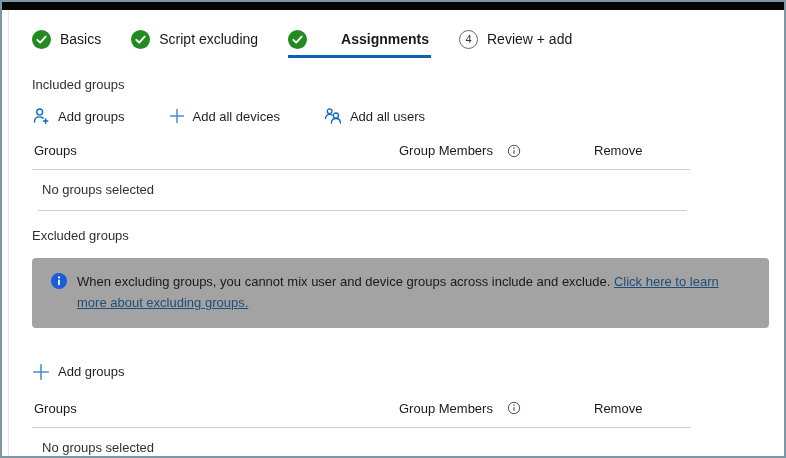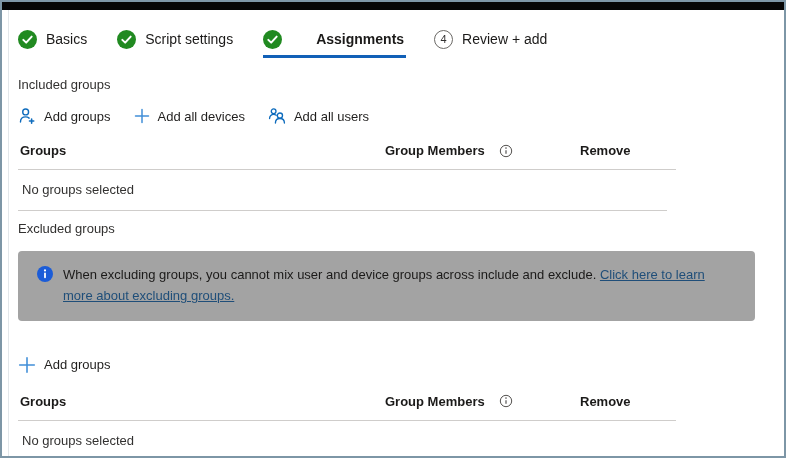--- a/index.html
+++ b/index.html
@@ -8,59 +8,59 @@
     box-sizing:border-box;
     background:#ffffff;
     border:2px solid #7d96a6;
     position:relative;
     font-family:"Liberation Sans", sans-serif;
     color:#201f1e;
     overflow:hidden;
   }
   .top-black-bar{position:absolute;top:0;left:0;right:0;height:8px;background:#050505;}
   .left-divider{position:absolute;top:8px;bottom:0;left:6px;width:1px;background:#e3e7ea;}
-  .content{position:absolute;top:8px;left:0;right:0;bottom:0;padding:0 20px 0 16px;}
+  .content{position:absolute;top:8px;left:0;right:0;bottom:0;padding:0 20px 0 30px;}
 
   
   .tabs-row{display:flex;align-items:center;gap:30px;margin-top:17px;height:24px;}
   .tab{display:flex;align-items:center;gap:9px;position:relative;cursor:pointer;}
   .tab-label{font-size:14px;color:#1b1a19;}
   .tab.selected .tab-label{font-weight:700;margin-left:25px;}
   .tab.selected::after{
     content:"";position:absolute;left:0;right:-2px;bottom:-9px;height:3px;background:#1160b7;
   }
   .check-badge{width:19px;height:19px;flex:0 0 auto;display:block;}
   .step-circle{
     width:17px;height:17px;flex:0 0 auto;border:1px solid #6b6966;border-radius:50%;
     display:flex;align-items:center;justify-content:center;
     font-size:11px;color:#323130;
   }
 
   
   .section-heading{font-size:13px;color:#323130;}
   .heading-included{margin-top:26px;}
-  .heading-excluded{margin-top:10px;}
-
-  
-  .toolbar{display:flex;align-items:center;gap:23px;margin-top:13px;height:22px;}
+  .heading-excluded{margin-top:17px;}
+
+  
+  .toolbar{display:flex;align-items:center;gap:44px;margin-top:13px;height:22px;}
   .toolbar-btn{display:flex;align-items:center;gap:8px;cursor:pointer;background:none;border:none;padding:0;font-family:inherit;}
   .toolbar-btn .lbl{font-size:13px;color:#201f1e;}
   .toolbar2{margin-top:33px;}
 
   
   .grp-table{width:658px;margin-top:8px;}
   .grp-header{
     display:grid;grid-template-columns:365px 195px 1fr;
-    font-weight:700;font-size:13px;color:#1b1a19;
+    font-weight:400;font-size:13px;color:#1b1a19;
     padding:8px 0 11px 2px;border-bottom:1px solid #cfcdcb;
   }
   .col-members{display:flex;align-items:center;gap:14px;}
   .grp-row{
     width:645px;font-size:13px;color:#323130;
-    padding:12px 0 13px 4px;border-bottom:1px solid #cfcdcb;
+    padding:12px 0 13px 4px;border-bottom:1px solid #cfcdcb;margin-left:6px;
   }
   .table2{margin-top:10px;}
 
   
   .info-banner{
     width:737px;box-sizing:border-box;
     margin-top:15px;
     background:#a3a3a3;border-radius:4px;
     padding:14px 22px 14px 0;
     display:flex;align-items:flex-start;gap:10px;
@@ -89,21 +89,21 @@
       </span>
       <span class="tab-label">Basics</span>
     </div>
     <div class="tab">
       <span class="check-badge">
         <svg class="icon-svg" width="19" height="19" viewBox="0 0 20 20">
             <circle cx="10" cy="10" r="10" fill="#218a21"></circle>
             <path d="M5.6 10.4 L8.6 13.3 L14.4 7" stroke="#ffffff" stroke-width="2.1" fill="none" stroke-linecap="round" stroke-linejoin="round"></path>
           </svg>
       </span>
-      <span class="tab-label">Script settings</span>
+      <span class="tab-label">Script excluding</span>
     </div>
     <div class="tab selected">
       <span class="check-badge">
         <svg class="icon-svg" width="19" height="19" viewBox="0 0 20 20">
             <circle cx="10" cy="10" r="10" fill="#218a21"></circle>
             <path d="M5.6 10.4 L8.6 13.3 L14.4 7" stroke="#ffffff" stroke-width="2.1" fill="none" stroke-linecap="round" stroke-linejoin="round"></path>
           </svg>
       </span>
       <span class="tab-label">Assignments</span>
     </div>

